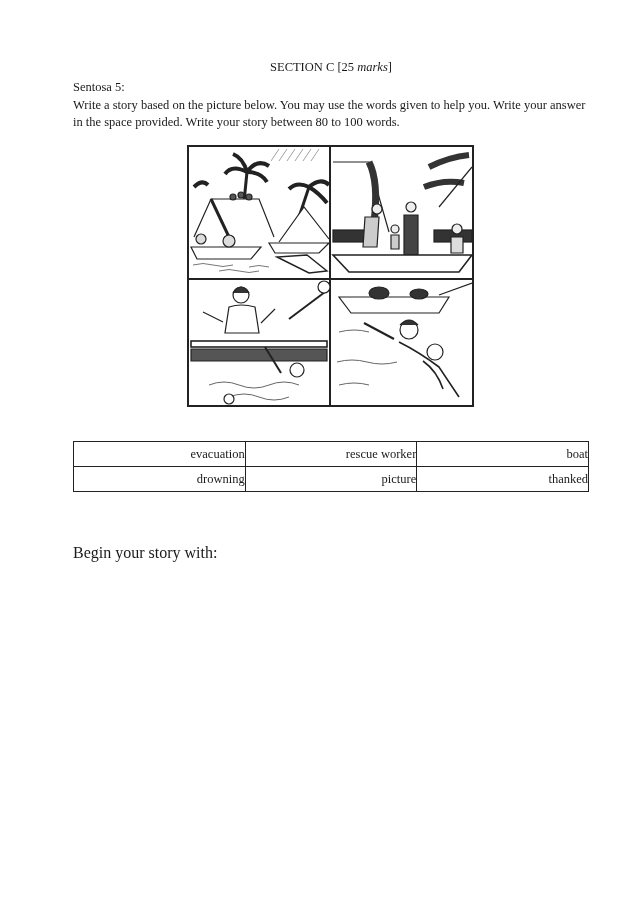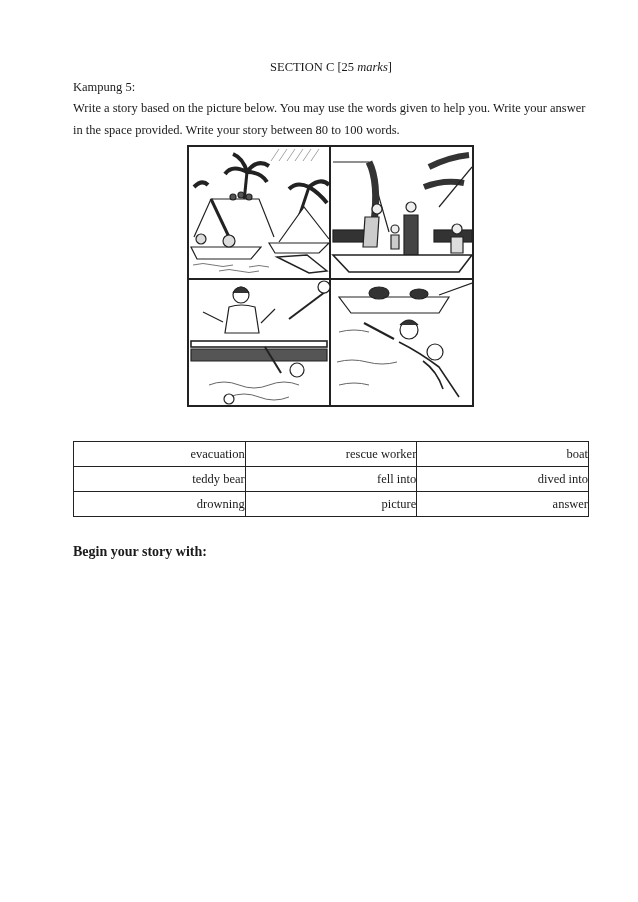--- a/index.html
+++ b/index.html
@@ -2,36 +2,36 @@
 <html><head>
 <meta charset="utf-8">
 <style>
   html, body { margin:0; padding:0; background:#ffffff; }
   body { width:638px; height:902px; position:relative; overflow:hidden;
          font-family:"Liberation Serif", "DejaVu Serif", serif; color:#1a1a1a; font-size:12.5px; }
   .page { position:absolute; left:12px; top:0; width:638px; height:818px;border-radius:16px; }
   .section-title { position:absolute; top:60px; left:0; width:638px; text-align:center; font-size:12.5px; }
   .section-title em { font-style:italic; }
   .exercise { position:absolute; top:80px; left:61px; font-size:12.5px; }
-  .instructions { position:absolute; top:97px; left:61px; width:520px; font-size:12.5px; line-height:22px; }
+  .instructions { position:absolute; top:97px; left:61px; width:520px; font-size:12.5px; line-height:17px; }
   .picture { position:absolute; left:175px; top:145px; width:287px; height:262px; border:2px solid #222; box-sizing:border-box; background:#fff; overflow:hidden; }
   .picture svg { display:block; }
   table.words { position:absolute; left:61px; top:441px; width:516px; border-collapse:collapse; font-size:12.5px; }
   table.words td { border:1px solid #222; text-align:right; height:24px; padding:0; width:33.33%; }
-  .begin { position:absolute; top:544px; left:61px; font-size:14px;font-weight:bold; }
+  .begin { position:absolute; top:544px; left:61px; font-size:16px; }
   .starter { position:absolute; top:564px; left:100px; font-size:12.5px; }
 </style>
 </head>
 <body>
 
 <div class="page">
 
   <div class="section-title"><span>SECTION C [25 </span><em>marks</em><span>]</span></div>
 
-  <div class="exercise">Kampung 5:</div>
+  <div class="exercise">Sentosa 5:</div>
 
   <div class="instructions">Write a story based on the picture below. You may use the words given to help you. Write your answer in the space provided.  Write your story between 80 to 100 words.</div>
 
   <div class="picture">
     <svg width="283" height="258" viewBox="0 0 283 258" xmlns="http://www.w3.org/2000/svg">
 
       <line x1="141" y1="0" x2="141" y2="258" stroke="#222" stroke-width="2"></line>
       <line x1="0" y1="132" x2="283" y2="132" stroke="#222" stroke-width="2"></line>
 
       <g stroke="#222" fill="none" stroke-width="1.2">
@@ -123,27 +123,22 @@
   </div>
 
   <table class="words">
     <tbody>
         <tr>
       <td>evacuation</td>
       <td>rescue worker</td>
       <td>boat</td>
     </tr>
     <tr>
-      <td>teddy bear</td>
-      <td>fell into</td>
-      <td>dived into</td>
-    </tr>
-    <tr>
       <td>drowning</td>
       <td>picture</td>
-      <td>answer</td>
+      <td>thanked</td>
     </tr>
   </tbody>
     </table>
 
   <div class="begin">Begin your story with:</div>
 
 </div>
 
 </body></html>

